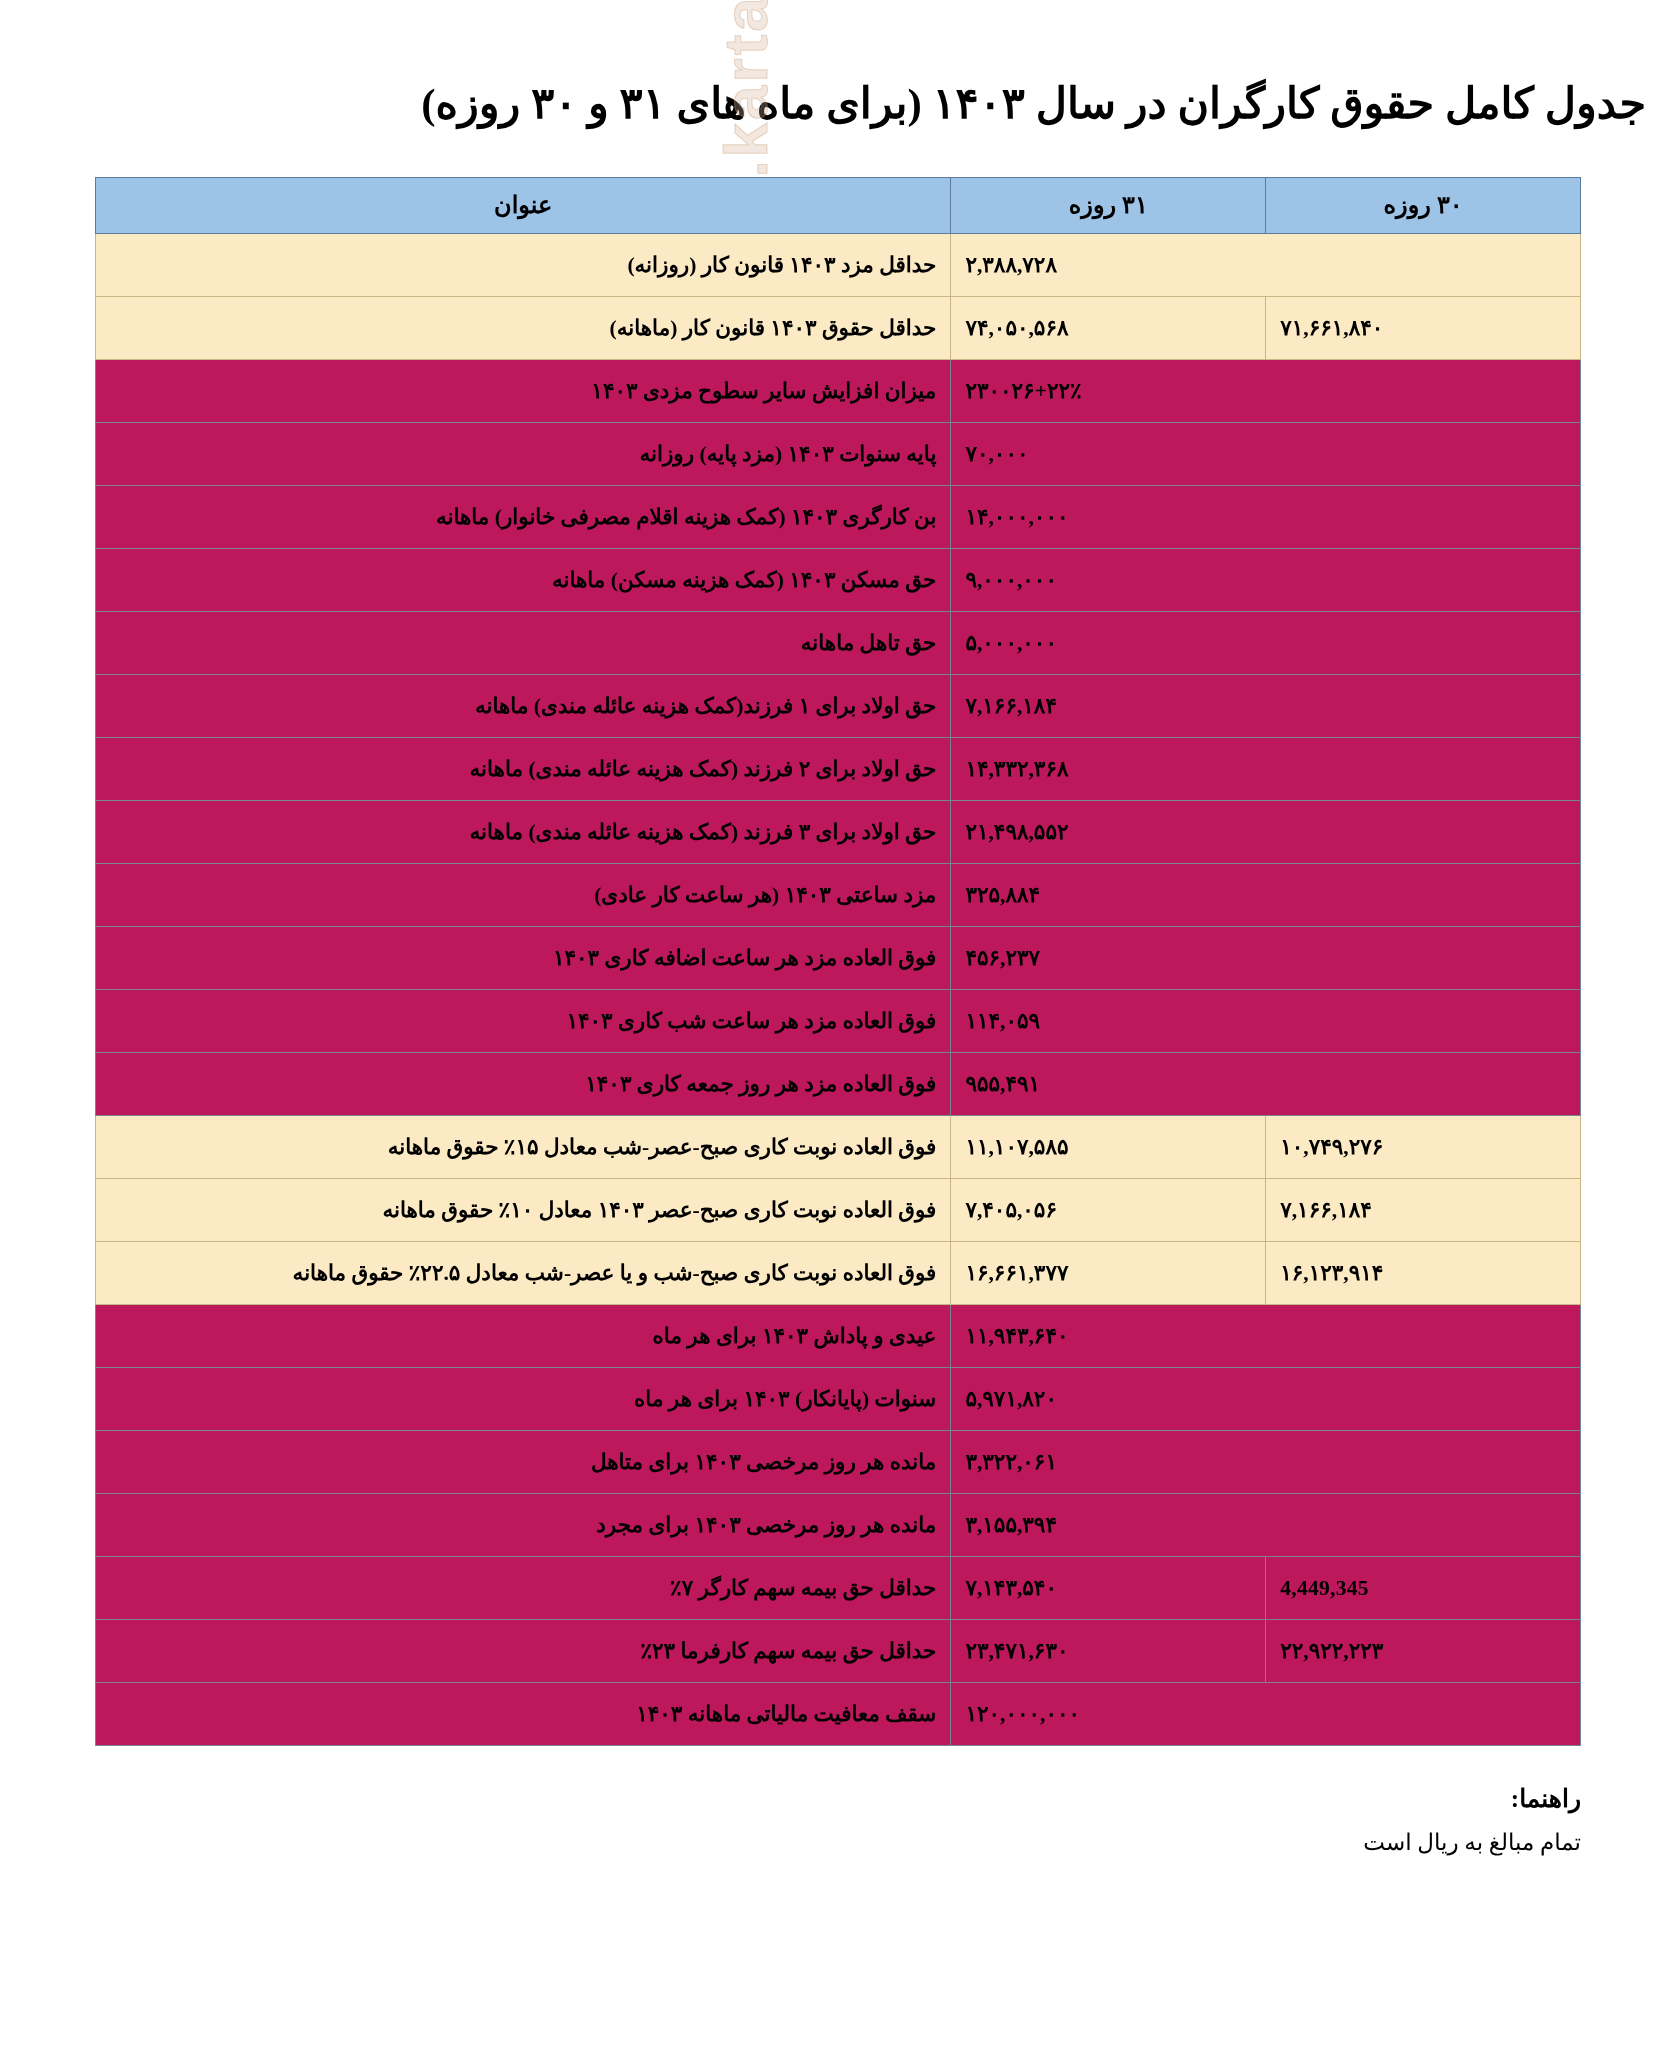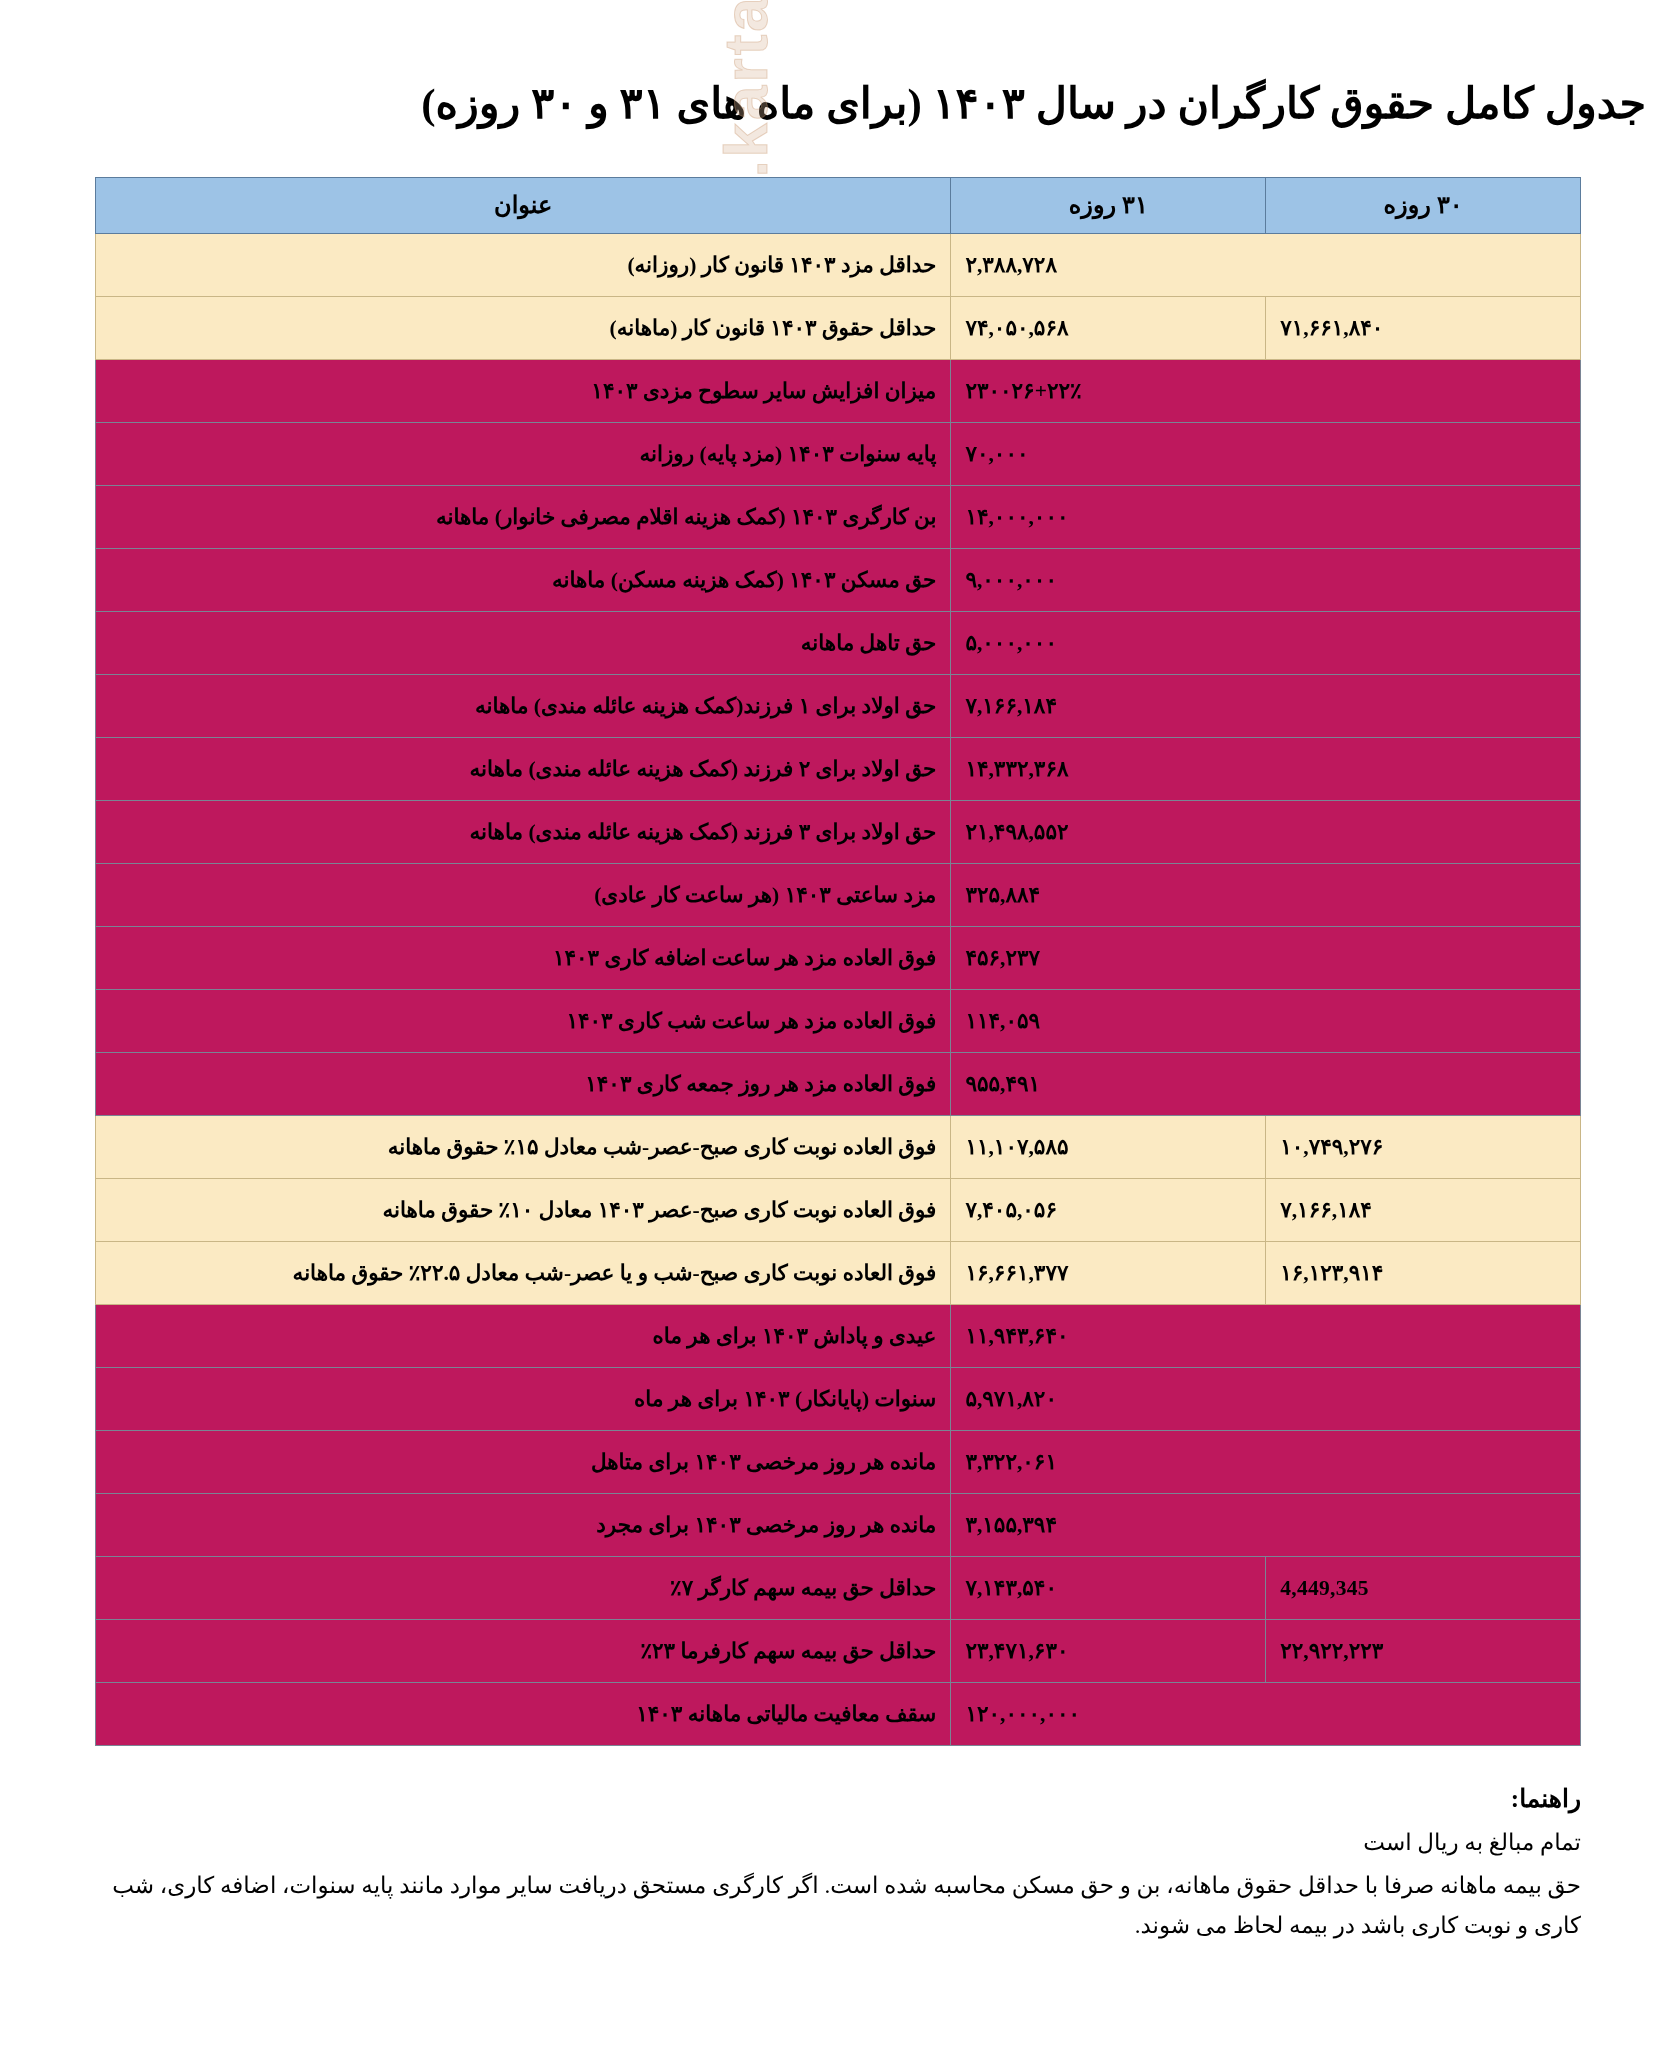--- a/index.html
+++ b/index.html
@@ -253,17 +253,16 @@
             <td class="label">سقف معافیت مالیاتی ماهانه ۱۴۰۳</td>
           </tr>
         </tbody>
     </table>
   </div>
 
   <div class="guide">
     <div class="guide-title">راهنما:</div>
     <div id="guide-lines">
         <div class="guide-line">تمام مبالغ به ریال است</div>
-        <div class="guide-line">حق بیمه ماهانه صرفا با حداقل حقوق ماهانه، بن و حق مسکن محاسبه شده است. اگر کارگری مستحق دریافت سایر موارد مانند پایه سنوات، اضافه کاری، شب کاری و نوبت کاری باشد در بیمه لحاظ می شوند.</div>
       </div>
   </div>
 
 </div>
 
 </body></html>

